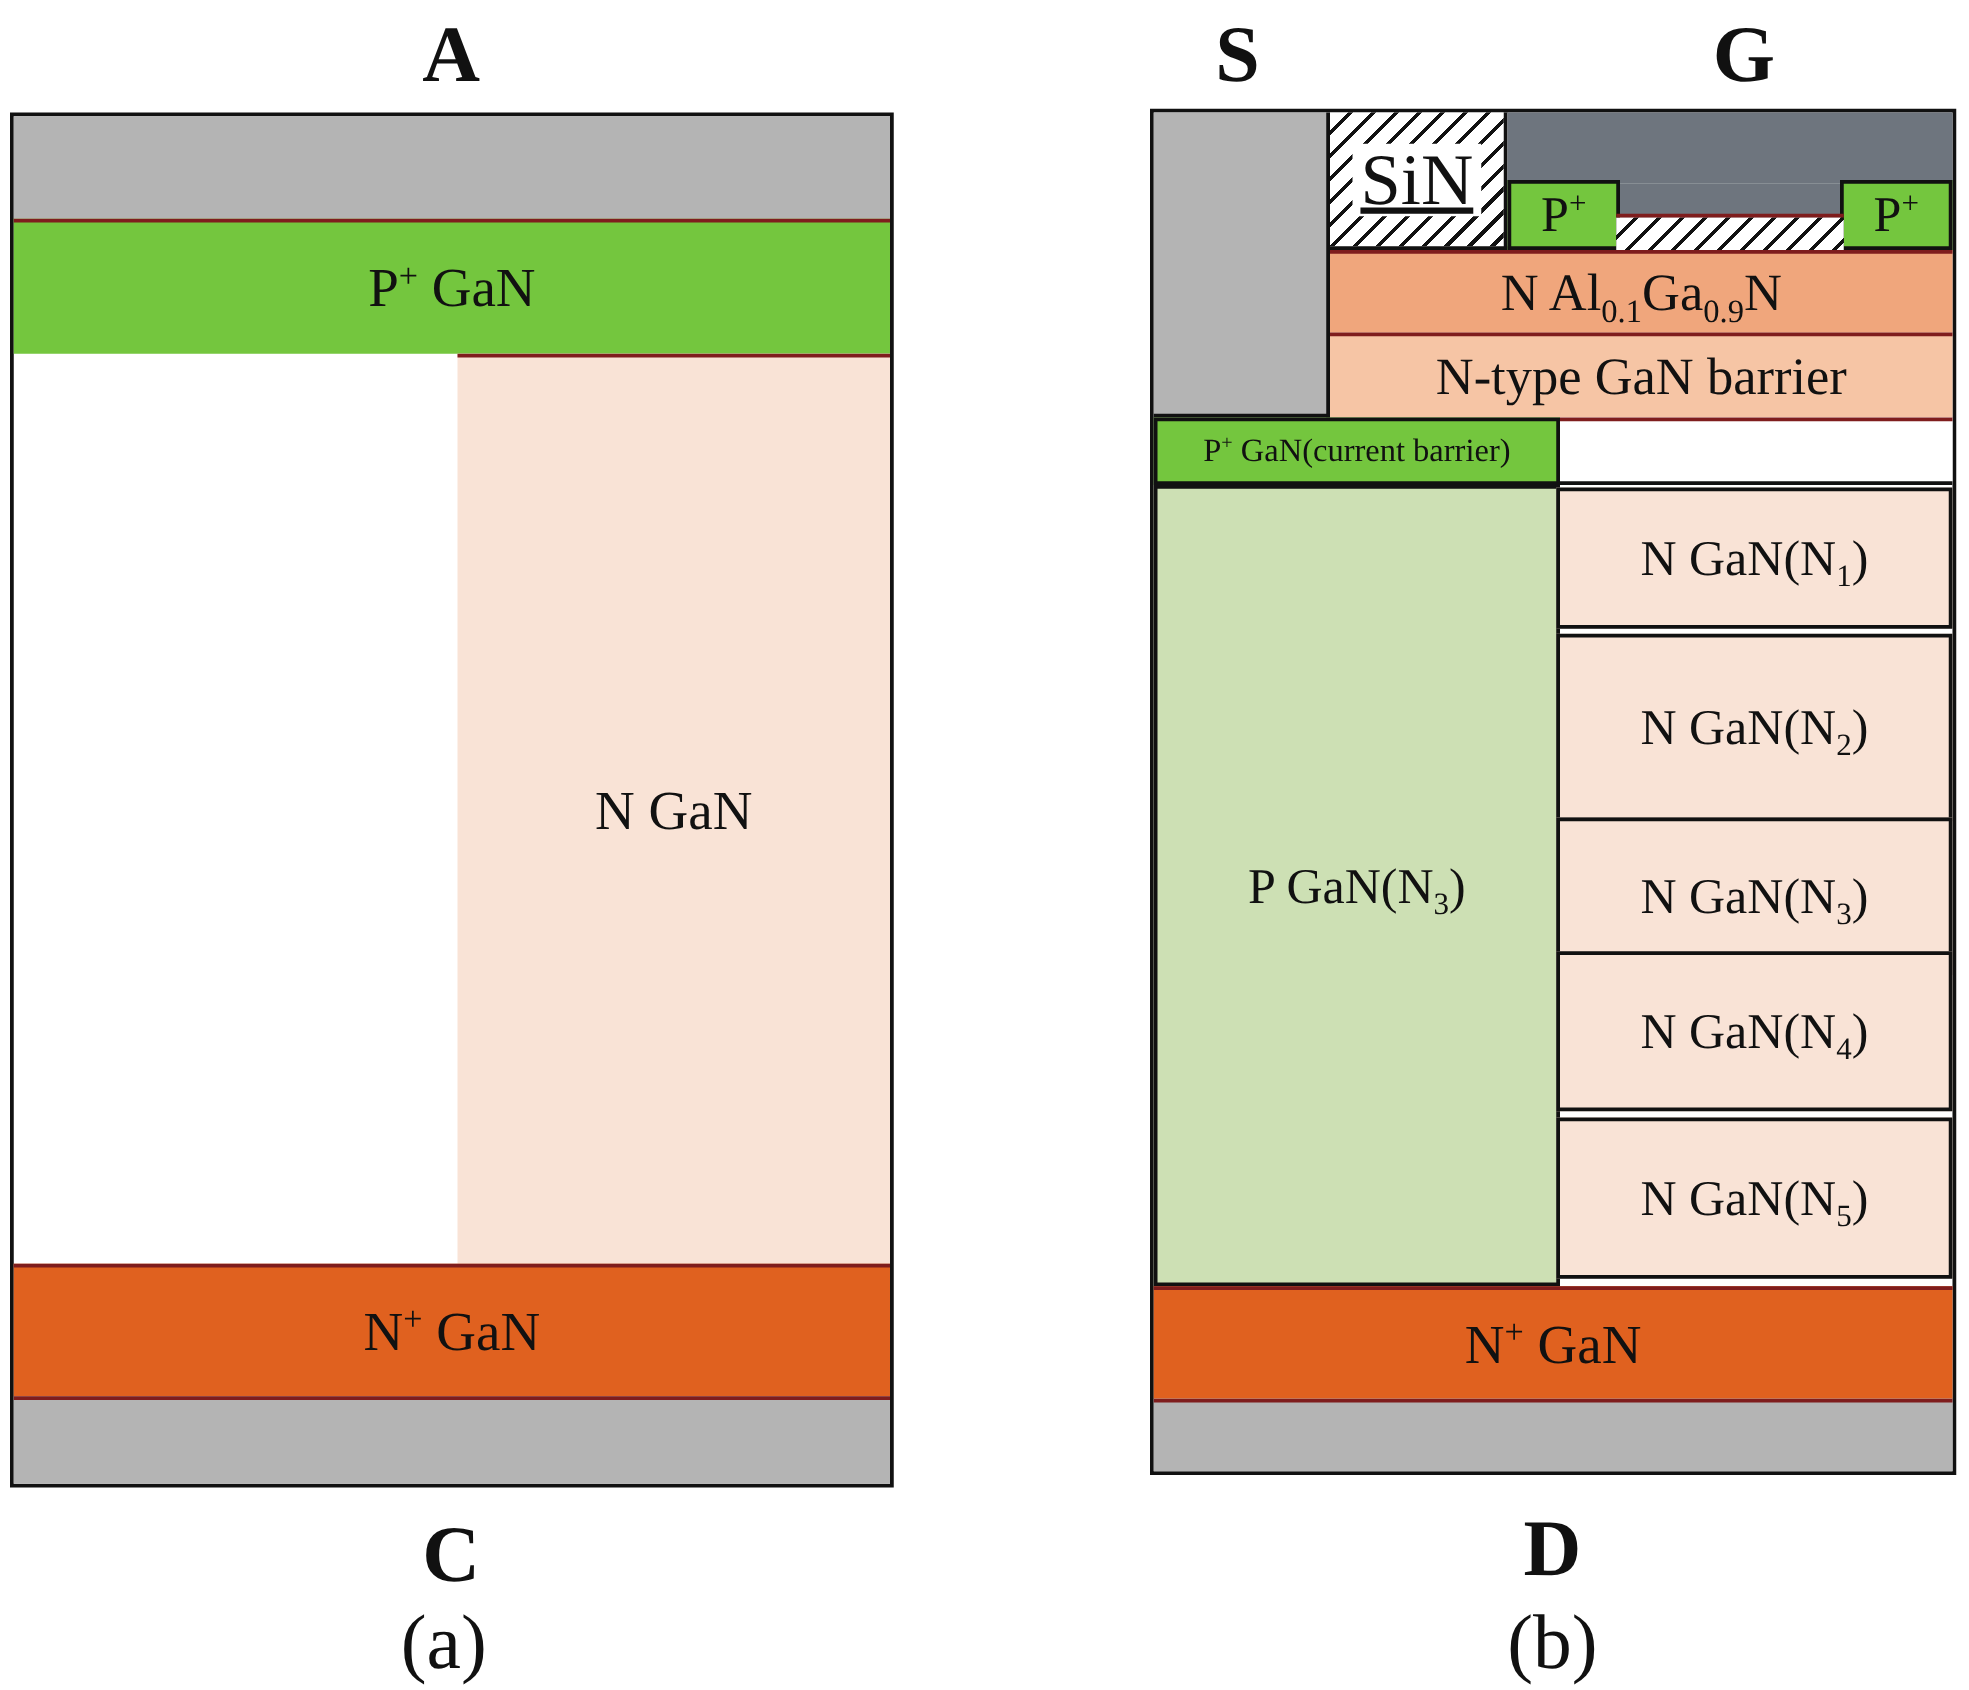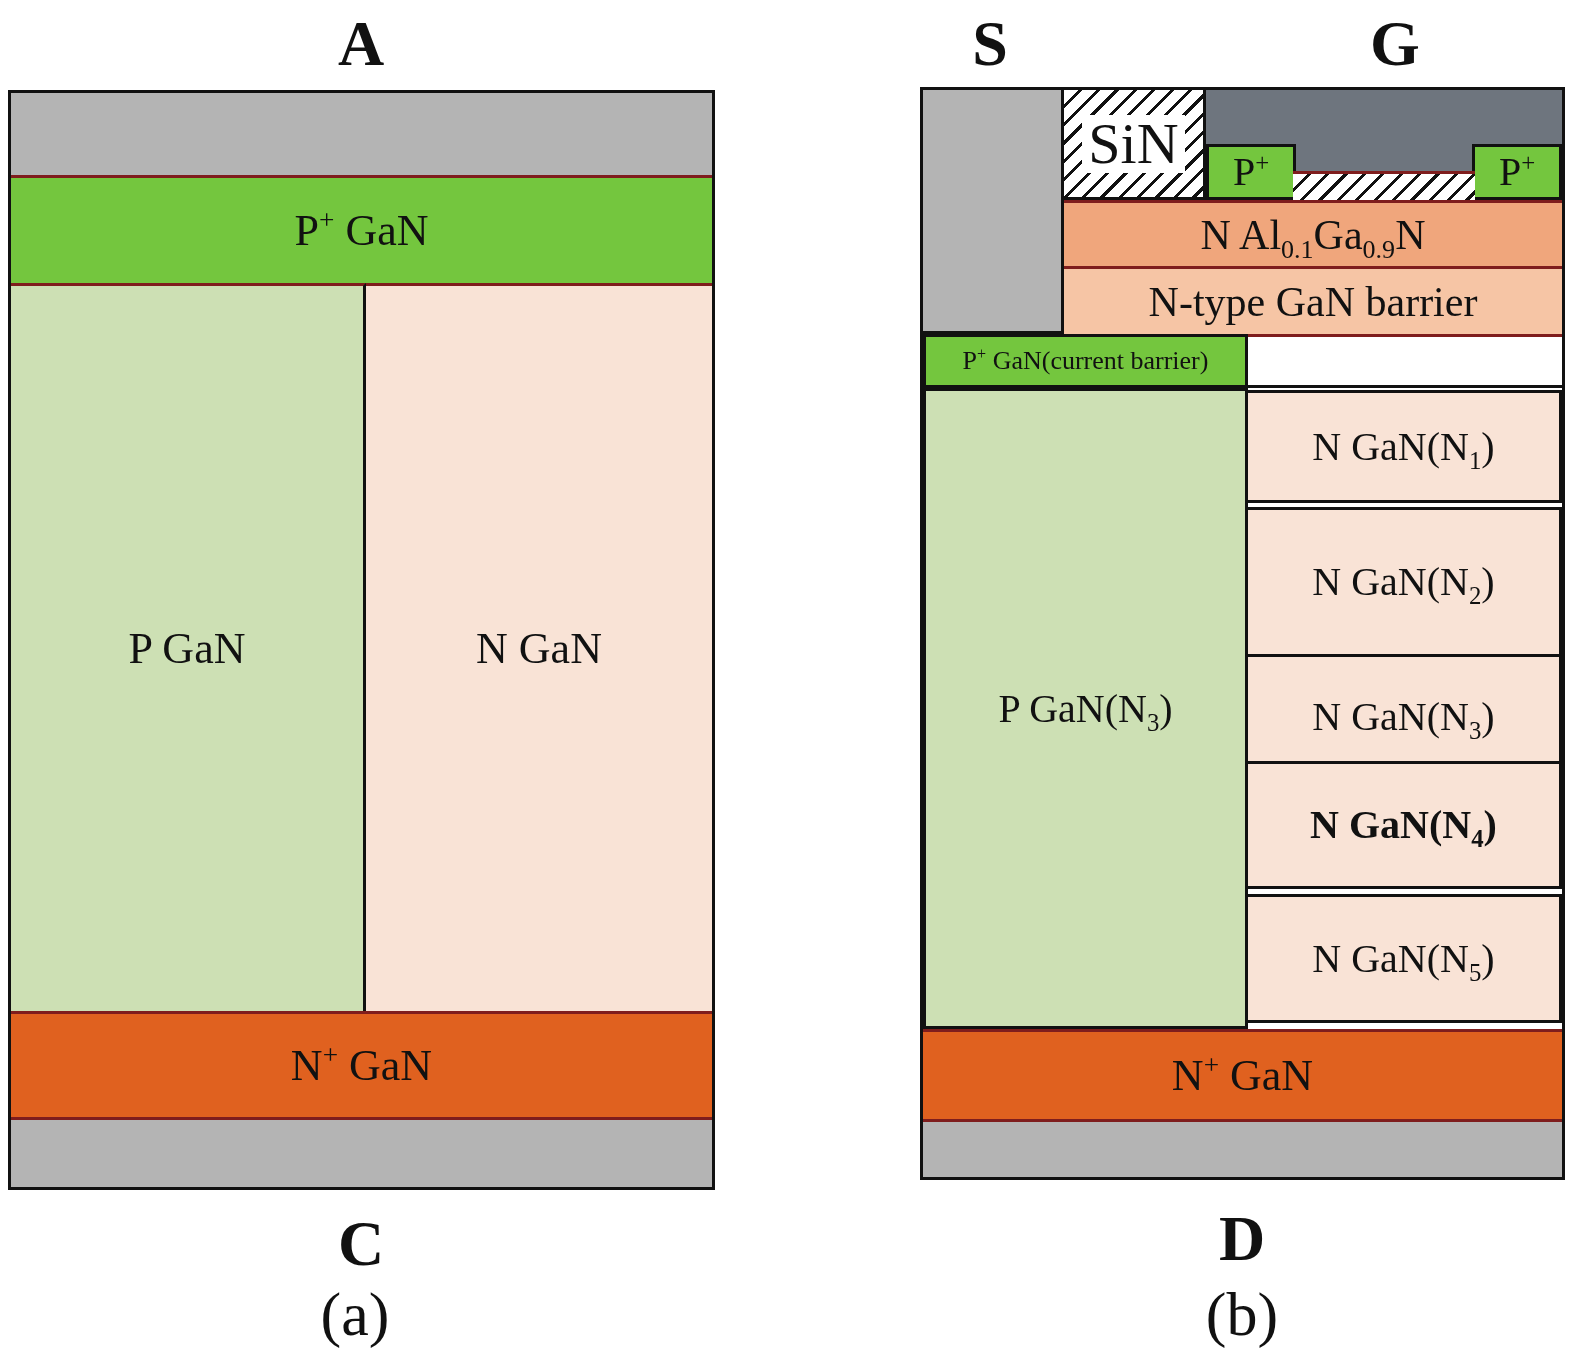--- a/index.html
+++ b/index.html
@@ -61,23 +61,20 @@
 <div class="electrode" style="left:361px; top:12px;">A</div>
 
 <div class="panel" style="left:8px; top:90px; width:707px; height:1100px;">
 
   <div class="layer gray" style="left:0; top:0; width:701px; height:82px;"></div>
 
   <div class="layer green bt center-text" style="left:0; top:82px; width:701px; height:108px;">
     <span class="lbl"><span>P</span><sup>+</sup><span> GaN</span></span>
   </div>
 
-  <div class="layer lgreen bt br center-text" style="left:0; top:190px; width:355px; height:728px;">
-    <span class="lbl">P GaN</span>
-  </div>
   <div class="layer lpink bt center-text" style="left:355px; top:190px; width:346px; height:728px;">
     <span class="lbl">N GaN</span>
   </div>
 
   <div class="layer orange bt center-text" style="left:0; top:918px; width:701px; height:106px;">
     <span class="lbl"><span>N</span><sup>+</sup><span> GaN</span></span>
   </div>
 
   <div class="layer gray bt" style="left:0; top:1024px; width:701px; height:70px;"></div>
 </div>
@@ -85,21 +82,21 @@
 <div class="electrode" style="left:361px; top:1212px;">C</div>
 <div class="caption" style="left:355px; top:1283px;">(a)</div>
 
 <div class="electrode" style="left:990px; top:12px;">S</div>
 <div class="electrode" style="left:1395px; top:12px;">G</div>
 
 <div class="panel" style="left:920px; top:87px; width:645px; height:1093px;">
 
   <div class="layer gray br bb" style="left:0; top:0; width:141px; height:244px;"></div>
 
-  <div class="layer hatch br bb center-text" style="left:141px; top:0; width:142px; height:110px;">
+  <div class="layer hatch br bb center-text" style="left:141px; top:0; width:142px; height:110px;text-decoration:underline;">
     <span class="lbl-sin" style="background:#ffffff; padding:0 6px;">SiN</span>
   </div>
 
   <div class="layer slate" style="left:283px; top:0; width:356px; height:57px;"></div>
   <div class="layer slate" style="left:370px; top:57px; width:187px; height:27px;"></div>
 
   <div class="layer green ball center-text" style="left:283px; top:54px; width:90px; height:56px;">
     <span class="lbl-pp"><span>P</span><sup>+</sup></span>
   </div>
   <div class="layer green ball center-text" style="left:549px; top:54px; width:90px; height:56px;">
@@ -128,21 +125,21 @@
 
   <div class="layer lpink ball center-text" style="left:322px; top:300px; width:317px; height:113px;">
     <span class="lbl-row"><span>N GaN(N</span><sub>1</sub><span>)</span></span>
   </div>
   <div class="layer lpink ball center-text" style="left:322px; top:417px; width:317px; height:150px;">
     <span class="lbl-row"><span>N GaN(N</span><sub>2</sub><span>)</span></span>
   </div>
   <div class="layer lpink ball center-text" style="left:322px; top:540px; width:317px; height:126px;margin-top:24px;">
     <span class="lbl-row"><span>N GaN(N</span><sub>3</sub><span>)</span></span>
   </div>
-  <div class="layer lpink ball center-text" style="left:322px; top:671px; width:317px; height:128px;font-weight:bold;">
+  <div class="layer lpink ball center-text" style="left:322px; top:671px; width:317px; height:128px;">
     <span class="lbl-row"><span>N GaN(N</span><sub>4</sub><span>)</span></span>
   </div>
   <div class="layer lpink ball center-text" style="left:322px; top:804px; width:317px; height:129px;">
     <span class="lbl-row"><span>N GaN(N</span><sub>5</sub><span>)</span></span>
   </div>
 
   <div class="layer orange bt center-text" style="left:0; top:939px; width:639px; height:90px;">
     <span class="lbl"><span>N</span><sup>+</sup><span> GaN</span></span>
   </div>
 

